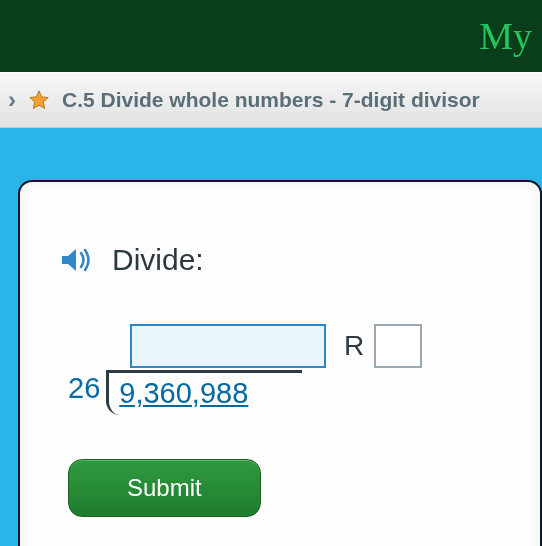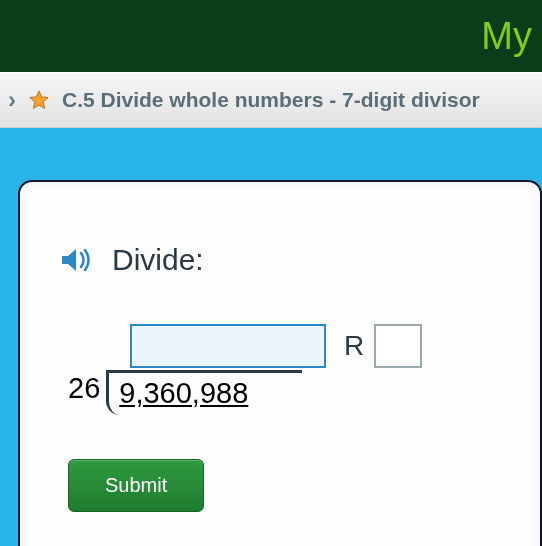--- a/index.html
+++ b/index.html
@@ -12,22 +12,22 @@
   }
   .header-bar {
     background: #0a3d1a;
     height: 72px;
     display: flex;
     align-items: center;
     justify-content: flex-end;
     padding-right: 10px;
   }
   .header-title {
-    font-family: Liberation Sans, sans-serif;
-    color: #84cc16;
+    font-family: Liberation Serif, serif;
+    color: #22c55e;
     font-size: 38px;
   }
   .breadcrumb-bar {
     background: linear-gradient(#f6f6f6, #e2e2e2);
     border-top: 1px solid #fff;
     border-bottom: 1px solid #ccc;
     height: 56px;
     display: flex;
     align-items: center;
     padding: 0 8px;
@@ -111,21 +111,21 @@
     border: 2px solid #9aa9b1;
     background: #fff;
     font-size: 22px;
     text-align: center;
     outline: none;
   }
   .div-bottom {
     display: flex;
     align-items: flex-start;
     font-size: 29px;
-    color: #000000;
+    color: #0369a1;
     margin-top: 2px;
   }
   .divisor {
     padding-right: 6px;
     line-height: 1.3;
   }
   .bracket {
     border-top: 3px solid #2b3a42;
     border-left: 3px solid #2b3a42;
     border-top-left-radius: 0;
@@ -134,23 +134,23 @@
     line-height: 1.3;
     min-width: 196px;
     text-decoration: underline;
   }
   .submit-btn {
     margin-top: 44px;
     margin-left: 10px;
     background: linear-gradient(#2f9a3f, #1f7c2e);
     color: #fff;
     border: 1px solid #186324;
-    border-radius: 6px;
-    font-size: 20px;
-    padding: 14px 36px;
+    border-radius: 14px;
+    font-size: 24px;
+    padding: 14px 58px;
     cursor: pointer;
     box-shadow: inset 0 1px 0 rgba(255,255,255,0.25);
   }
 </style>
 </head>
 <body>
 
 <div class="header-bar">
   <span class="header-title">My</span>
 </div>

